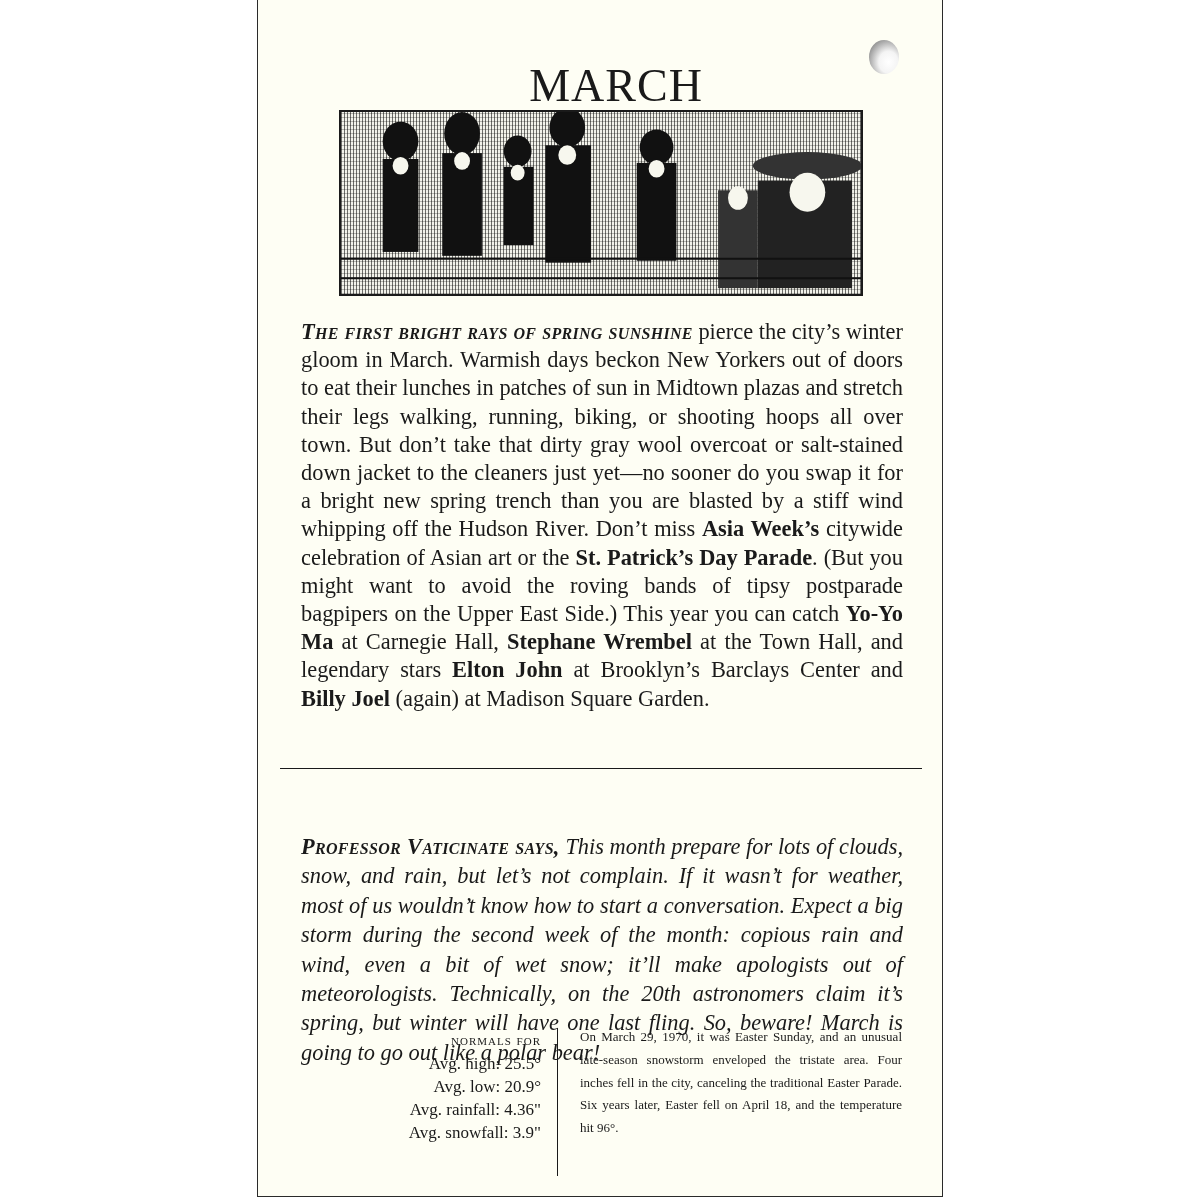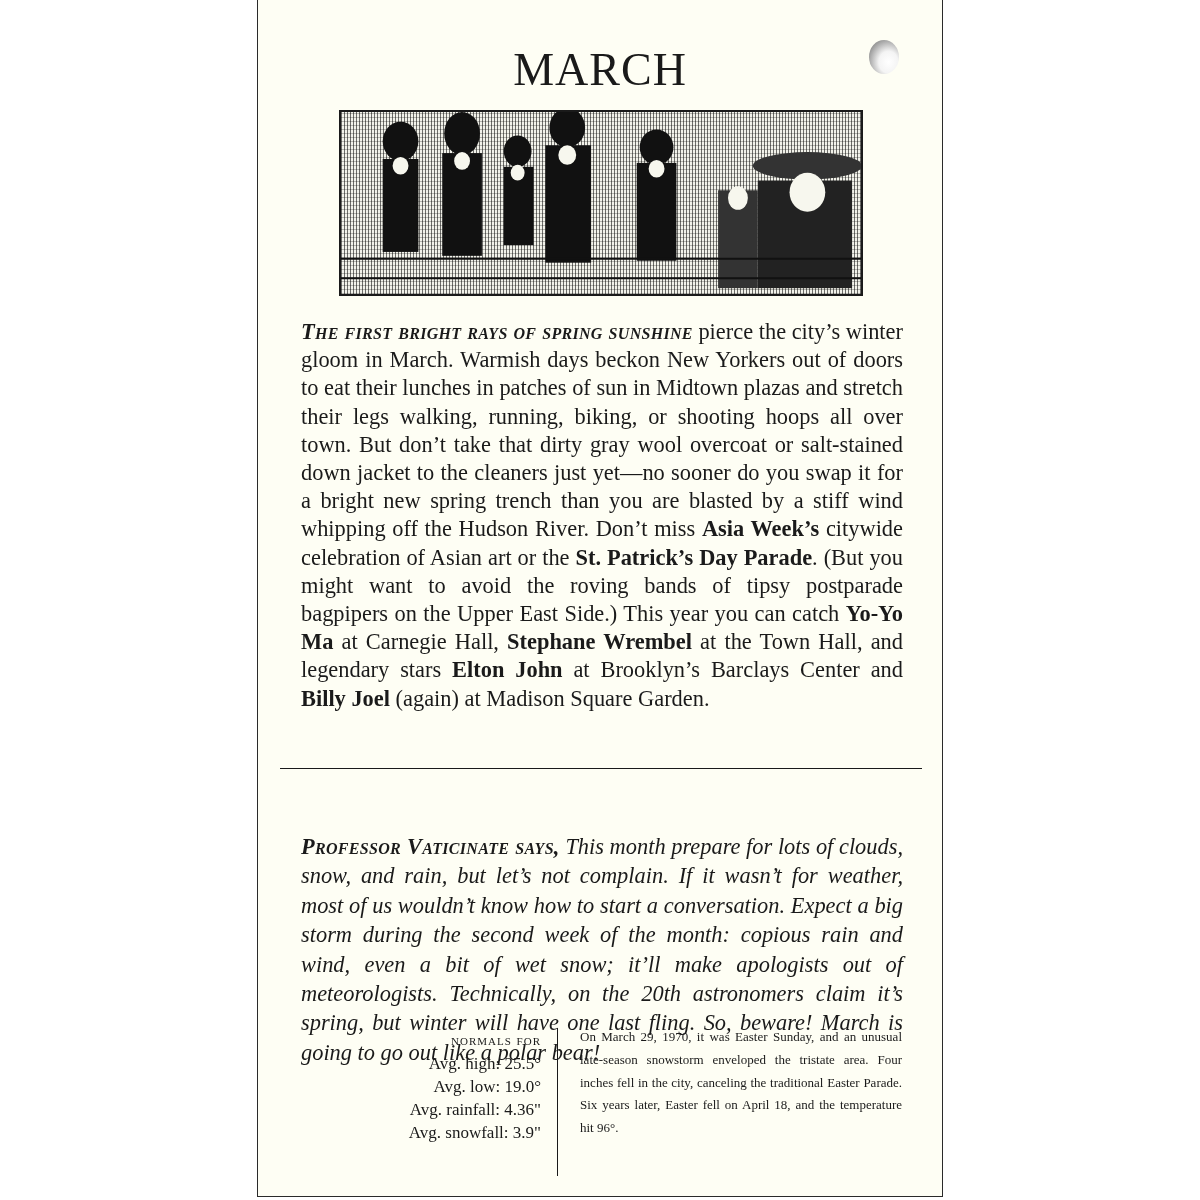--- a/index.html
+++ b/index.html
@@ -13,21 +13,21 @@
       position: absolute; left: 257px; top: -2px; width: 686px; height: 1199px;
       background: #fefef4; border: 1.5px solid #2a2a2a; box-sizing: border-box;
     }
     .hole {
       position: absolute; left: 869px; top: 40px; width: 30px; height: 34px;
       border-radius: 50%;
       background: radial-gradient(ellipse at 65% 65%, #ffffff 0%, #f4f4f4 35%, #9a9a9a 75%, #222 100%);
     }
     .title {
       position: absolute; left: 257px; width: 686px; top: 44px; text-align: center;
-      font-size: 46px; letter-spacing: 1px; font-weight: normal; line-height: 52px; margin: 0;
+      font-size: 46px; letter-spacing: 1px; font-weight: normal; line-height: 52px; margin: 16px;
     }
     .illus {
       position: absolute; left: 339px; top: 110px; width: 524px; height: 186px;
       border: 2px solid #1a1a1a; box-sizing: border-box; overflow: hidden;
       background:
         repeating-linear-gradient(90deg, rgba(0,0,0,0.55) 0 1px, transparent 1px 3px),
         repeating-linear-gradient(0deg, rgba(0,0,0,0.25) 0 1px, transparent 1px 4px),
         #f2f2ea;
     }
     .illus svg { position: absolute; left: 0; top: 0; width: 100%; height: 100%; }
@@ -108,20 +108,20 @@
 <div class="divider"></div>
 
 <p class="prof-text">
   <span class="sc">Professor Vaticinate says,</span>
   <span class="it">This month prepare for lots of clouds, snow, and rain, but let’s not complain. If it wasn’t for weather, most of us wouldn’t know how to start a conversation. Expect a big storm during the second week of the month: copious rain and wind, even a bit of wet snow; it’ll make apologists out of meteorologists. Technically, on the 20th astronomers claim it’s spring, but winter will have one last fling. So, beware! March is going to go out like a polar bear!</span>
 </p>
 
 <div class="normals">
   <div class="hdr">Normals for</div>
   <div>Avg. high: 25.5°</div>
-  <div>Avg. low: 19.0°</div>
+  <div>Avg. low: 20.9°</div>
   <div>Avg. rainfall: 4.36"</div>
   <div>Avg. snowfall: 3.9"</div>
 </div>
 
 <div class="vrule"></div>
 
 <p class="fact">On March 29, 1970, it was Easter Sunday, and an unusual late-season snowstorm enveloped the tristate area. Four inches fell in the city, canceling the traditional Easter Parade. Six years later, Easter fell on April 18, and the temperature hit 96°.</p>
 
 </body></html>

